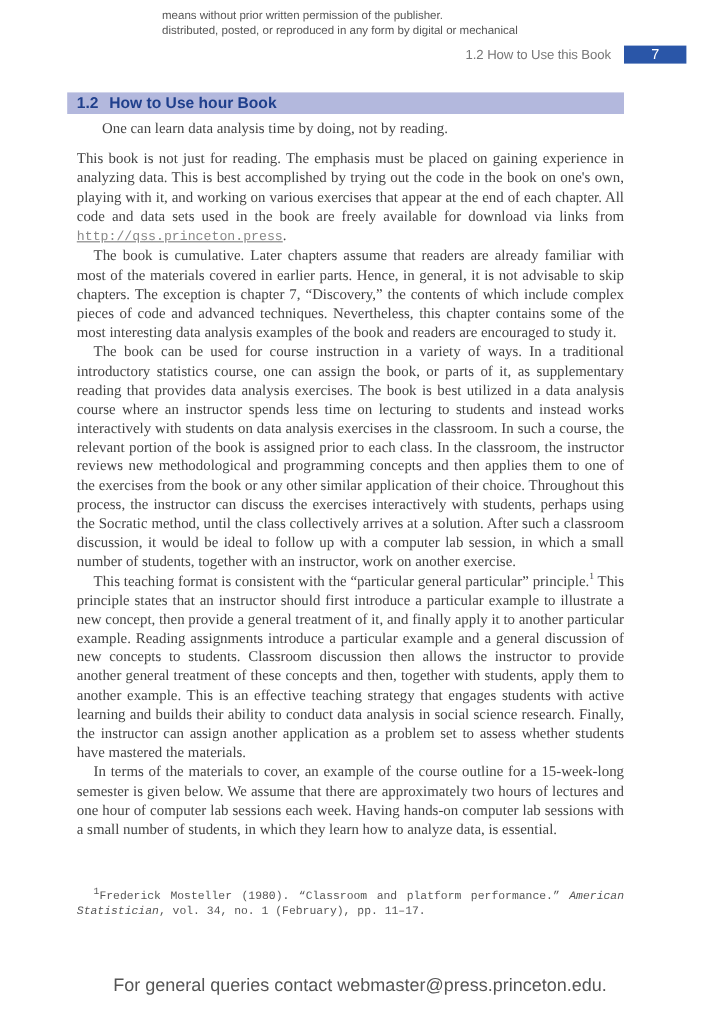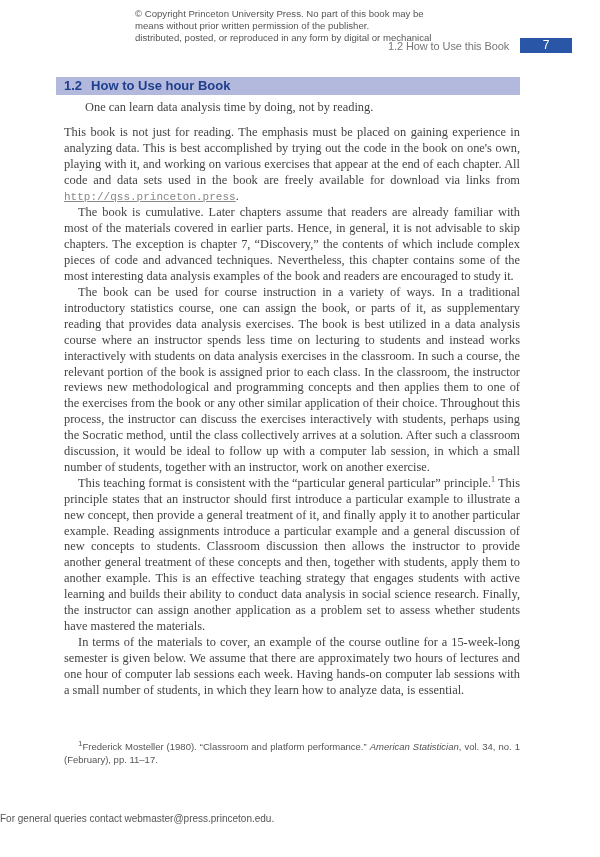--- a/index.html
+++ b/index.html
@@ -32,34 +32,33 @@
     text-align: justify;
   }
   .body p { margin: 0; text-indent: 14px; }
   .body p.noindent { text-indent: 0; }
   .body p.first { text-indent: 14px; margin-bottom: 9px; }
   .body p.quote { text-indent: 0; padding-left: 21px; margin-bottom: 9px; }
   .mono { font-family: "Liberation Mono", monospace; font-size: 11px; color: #888; text-decoration: underline; }
   sup { font-size: 8px; line-height: 0; }
   .footnote {
     position: absolute; left: 64px; top: 740px; width: 456px;
-    font-family: Liberation Sans, sans-serif; font-size: 9.5px; line-height: 13px; color: #555;
+    font-family: Liberation Mono, monospace; font-size: 9.5px; line-height: 13px; color: #555;
     text-align: justify;
   }
   .footnote .fn-text { text-indent: 14px; display: block; }
   .footer {
-    position: absolute; left: 0; width: 600px; top: 813px; text-align: left;
-    font-family: "Liberation Sans", sans-serif; font-size: 10px; color: #555;
+    position: absolute; left: 0; width: 600px; top: 813px; text-align: center;
+    font-family: "Liberation Sans", sans-serif; font-size: 15px; color: #555;
   }
 </style>
 </head>
 <body>
 
 <div class="copyright">
-  <div>© Copyright Princeton University Press. No part of this book may be</div>
   <div>means without prior written permission of the publisher.</div>
   <div>distributed, posted, or reproduced in any form by digital or mechanical</div>
 </div>
 
 <div class="running-head">1.2 How to Use this Book</div>
 <div class="page-num">7</div>
 
 <div class="section-bar"></div>
 <div class="section-title">
   <span class="num">1.2</span><span>How to Use hour Book</span>

